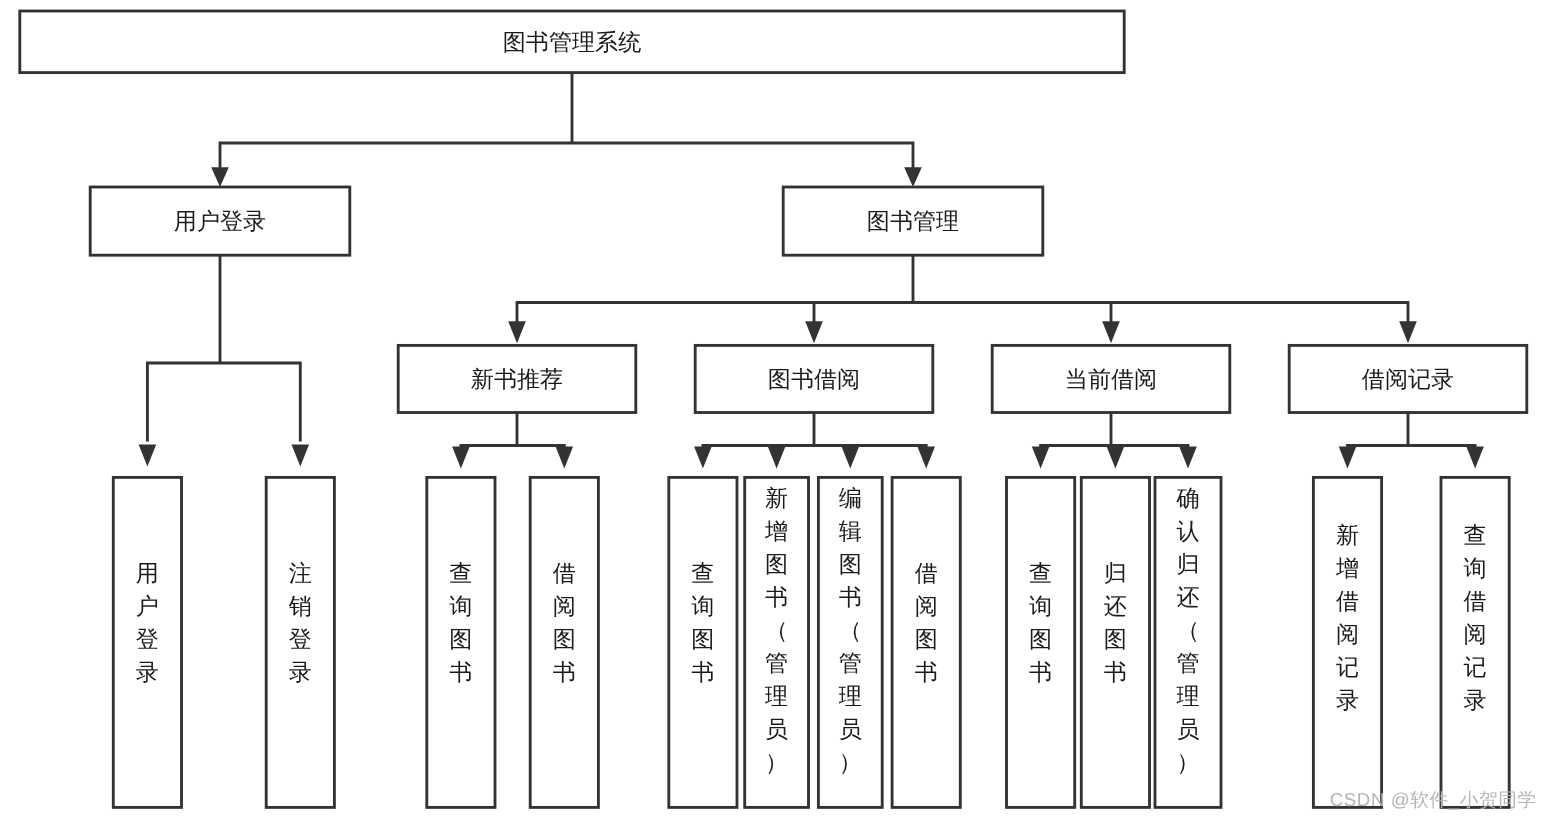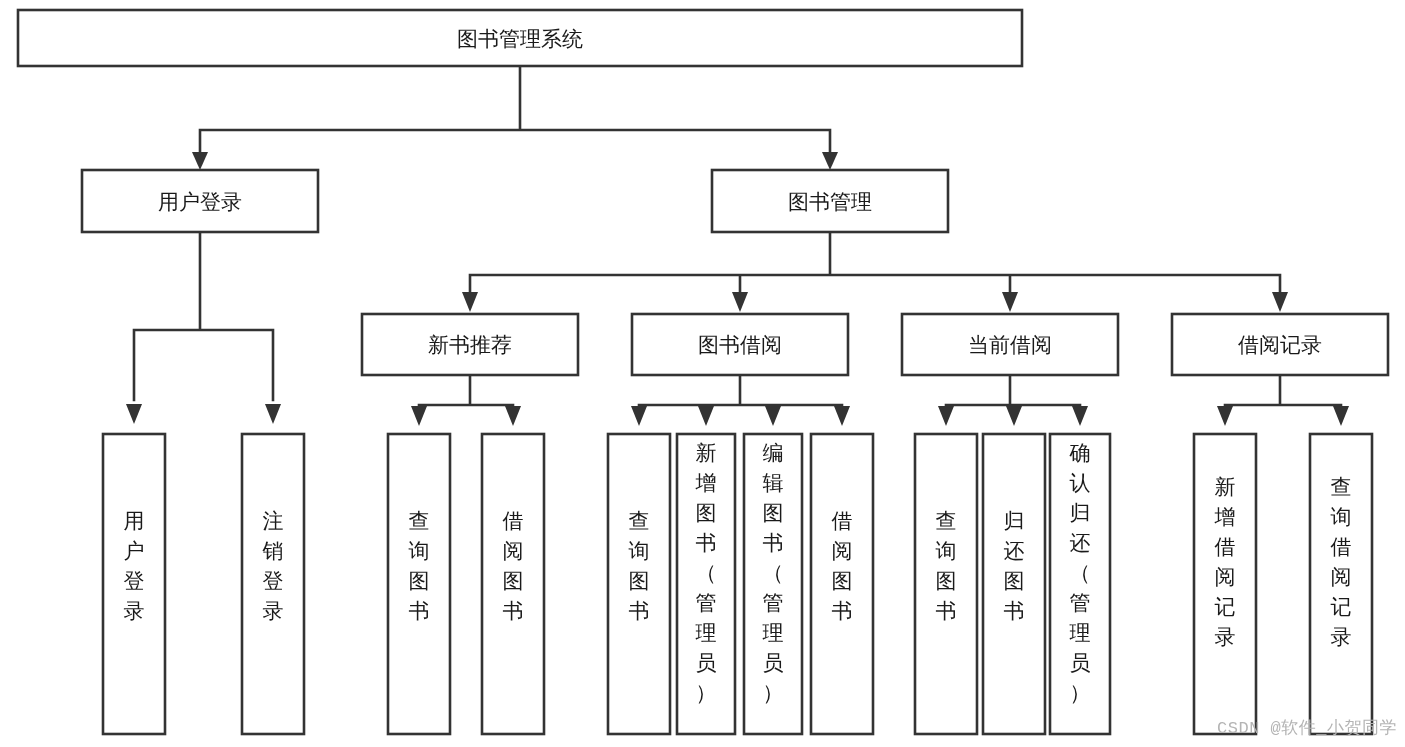--- a/index.html
+++ b/index.html
@@ -47,21 +47,21 @@
   .leaf-label {
     font-family: "Liberation Sans", "DejaVu Sans", sans-serif;
     font-size: 21px;
     fill: #1a1a1a;
     text-anchor: middle;
   }
   .watermark {
     position: absolute;
     right: 8px;
     bottom: 8px;
-    font-family: Liberation Mono, monospace;
+    font-family: Liberation Sans, sans-serif;
     font-size: 17px;
     color: #b4b4b4;
     white-space: nowrap;
     letter-spacing: 0.5px;
   }
 </style>
 </head>
 <body>
 
 <svg id="diagram" viewBox="0 0 1405 747" xmlns="http://www.w3.org/2000/svg">

